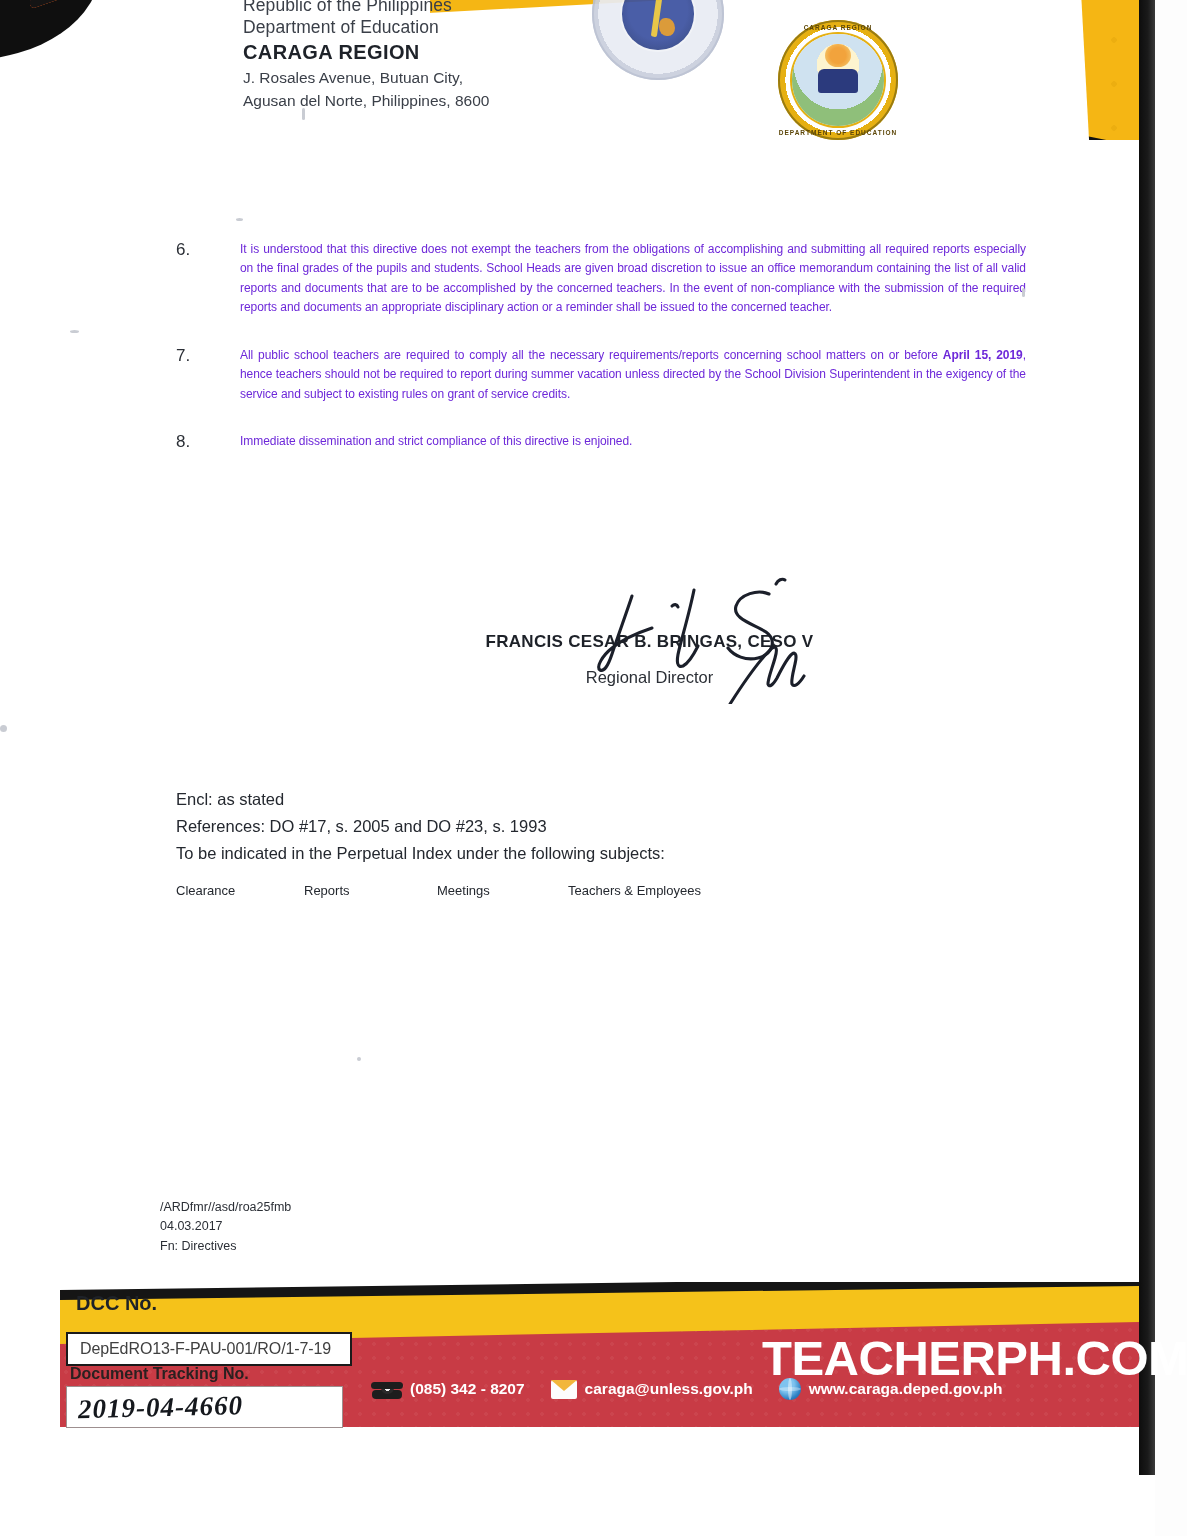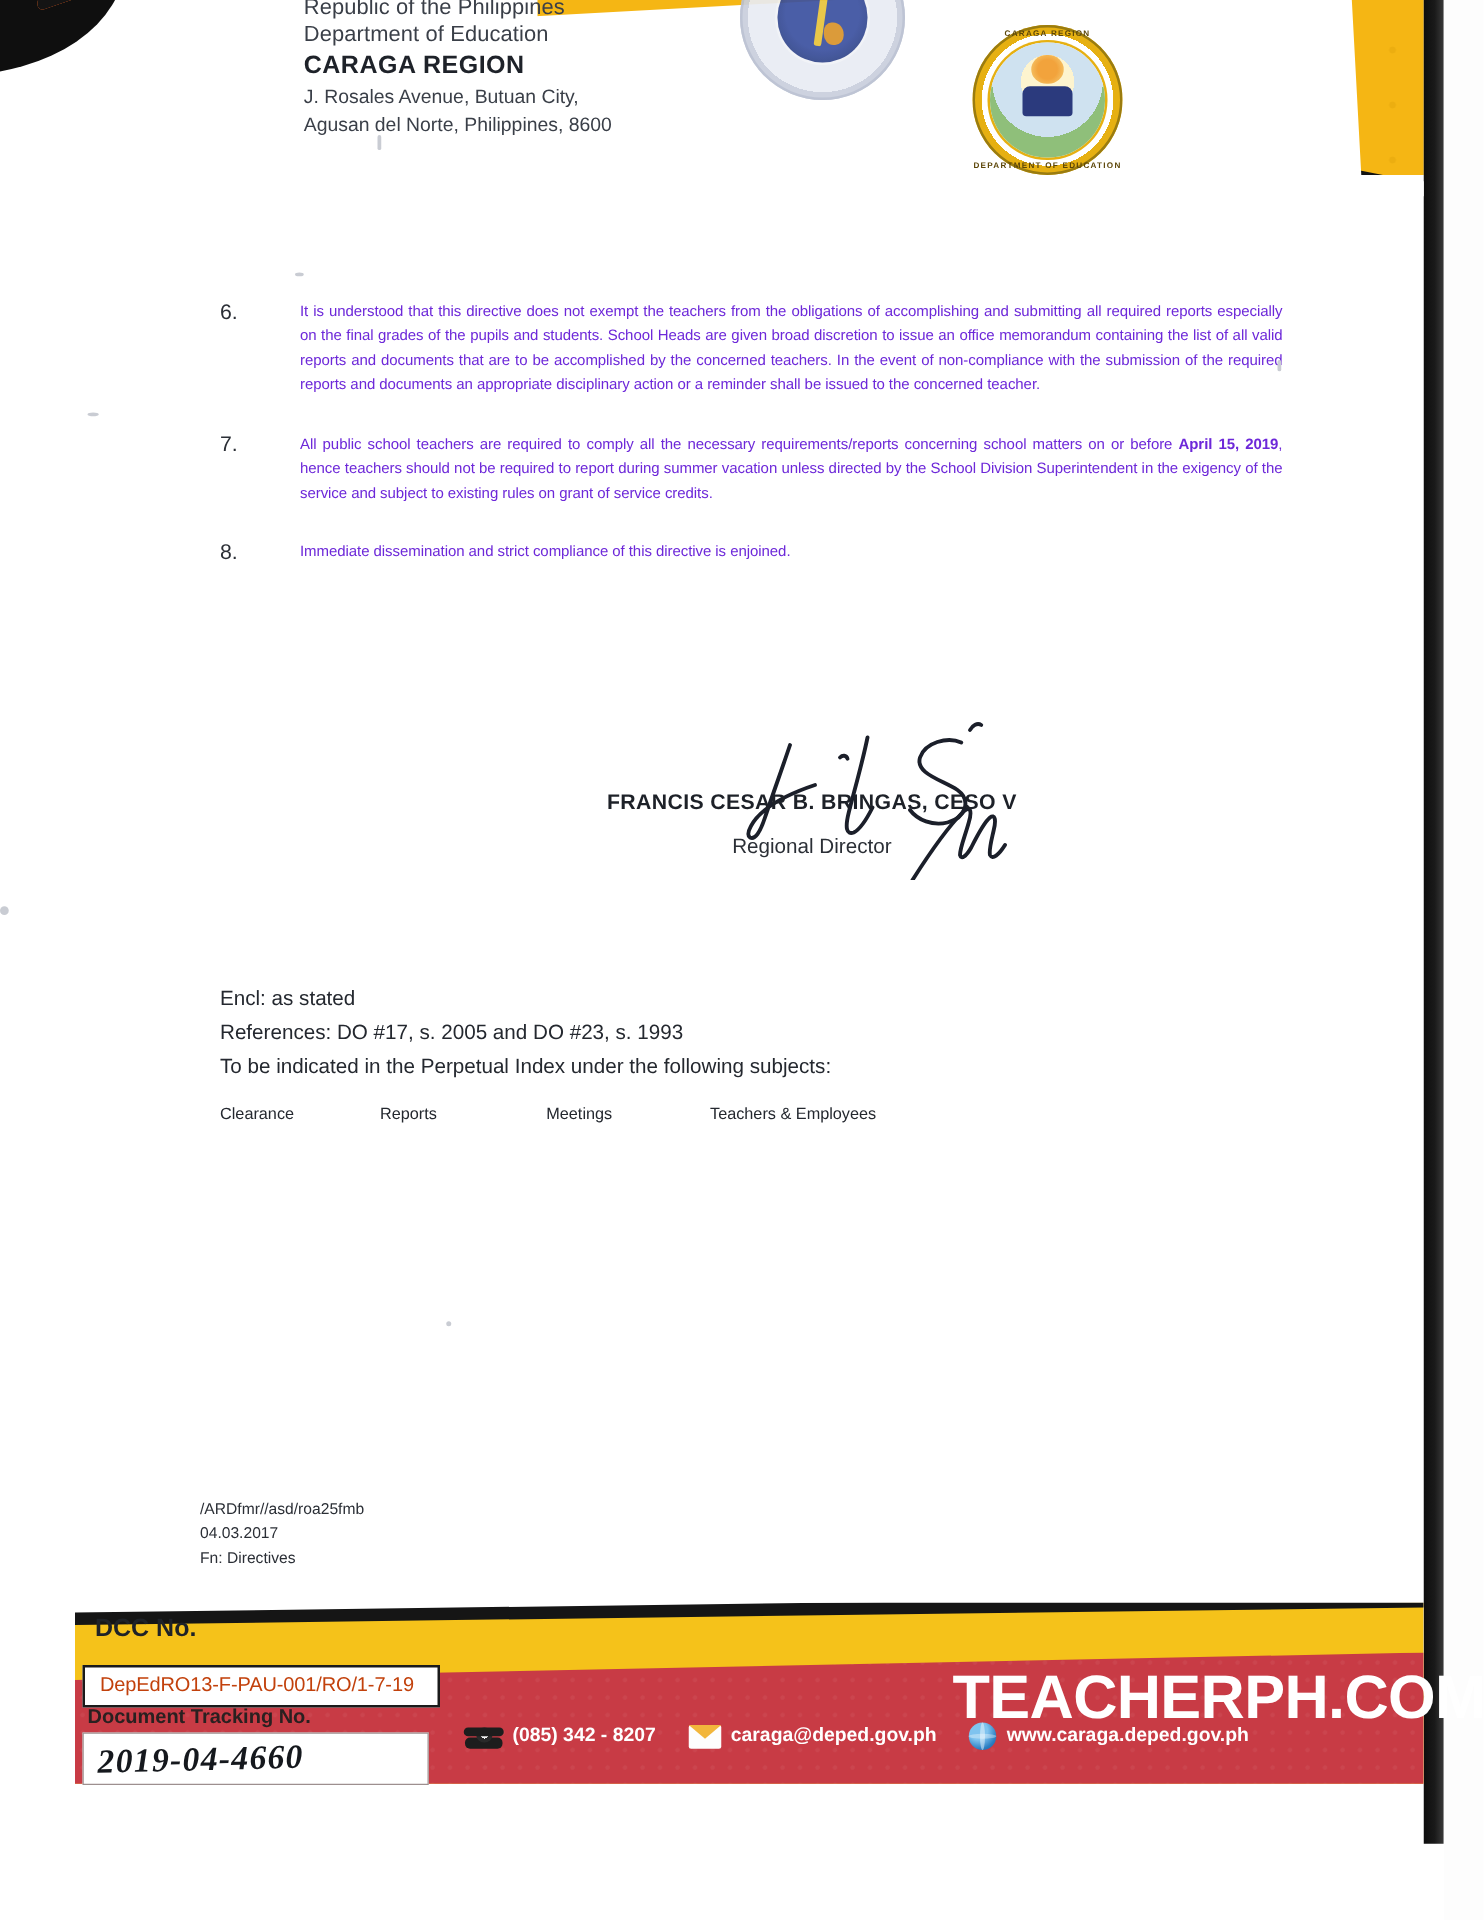--- a/index.html
+++ b/index.html
@@ -107,21 +107,21 @@
   .ft-red{position:absolute;top:0;left:0;width:1079px;height:150px;background:#c83b45;
     clip-path:polygon(0 62px,1079px 40px,1079px 150px,0 150px);}
   .ft-red:after{content:"";position:absolute;inset:0;
     background-image:radial-gradient(circle at 6px 6px, rgba(255,255,255,.05) 1.6px, transparent 2px);
     background-size:14px 14px;}
   .ft-bottom-white{position:absolute;top:145px;left:60px;width:1079px;height:12px;background:#fff;}
 
   .dcc-label{position:absolute;top:1292px;left:76px;font-size:20px;font-weight:bold;color:#1e2228;}
   .dcc-box{position:absolute;top:1332px;left:66px;width:286px;height:34px;background:#fff;
     border:2px solid #1a1a1a;display:flex;align-items:center;padding-left:12px;box-sizing:border-box;}
-  .dcc-box span{font-size:16px;color:#c2410c;letter-spacing:-.1px;}
+  .dcc-box span{font-size:16px;color:#404040;letter-spacing:-.1px;}
   .dtn-label{position:absolute;top:1365px;left:70px;font-size:16px;font-weight:bold;color:#2a2020;}
   .dtn-box{position:absolute;top:1386px;left:66px;width:275px;height:40px;background:#fff;
     border:1px solid #9d8f8f;}
   .dtn-value{position:absolute;top:1386px;left:78px;width:260px;height:40px;
     display:flex;align-items:center;font-family:"Liberation Serif", serif;
     font-size:27px;font-weight:bold;color:#15181d;letter-spacing:1px;font-style:italic;
     transform:rotate(-1.4deg);}
 
   .watermark{position:absolute;top:1330px;left:762px;font-size:49px;font-weight:bold;
     color:#ffffff;letter-spacing:-.5px;font-family:"Liberation Sans", sans-serif;}
@@ -269,21 +269,21 @@
       </span>
       <span>(085) 342 - 8207</span>
     </div>
     <div class="item">
       <span class="glyph">
         <span class="ico-mail">
             <span class="env"></span>
             <span class="flap"></span>
           </span>
       </span>
-      <span>caraga@deped.gov.ph</span>
+      <span>caraga@unless.gov.ph</span>
     </div>
     <div class="item">
       <span class="glyph">
         <span class="ico-globe"></span>
       </span>
       <span>www.caraga.deped.gov.ph</span>
     </div>
   </div>
 
   <div class="stray-dot" style="left:1022px;top:288px;width:3px;height:9px;border-radius:2px;"></div>

